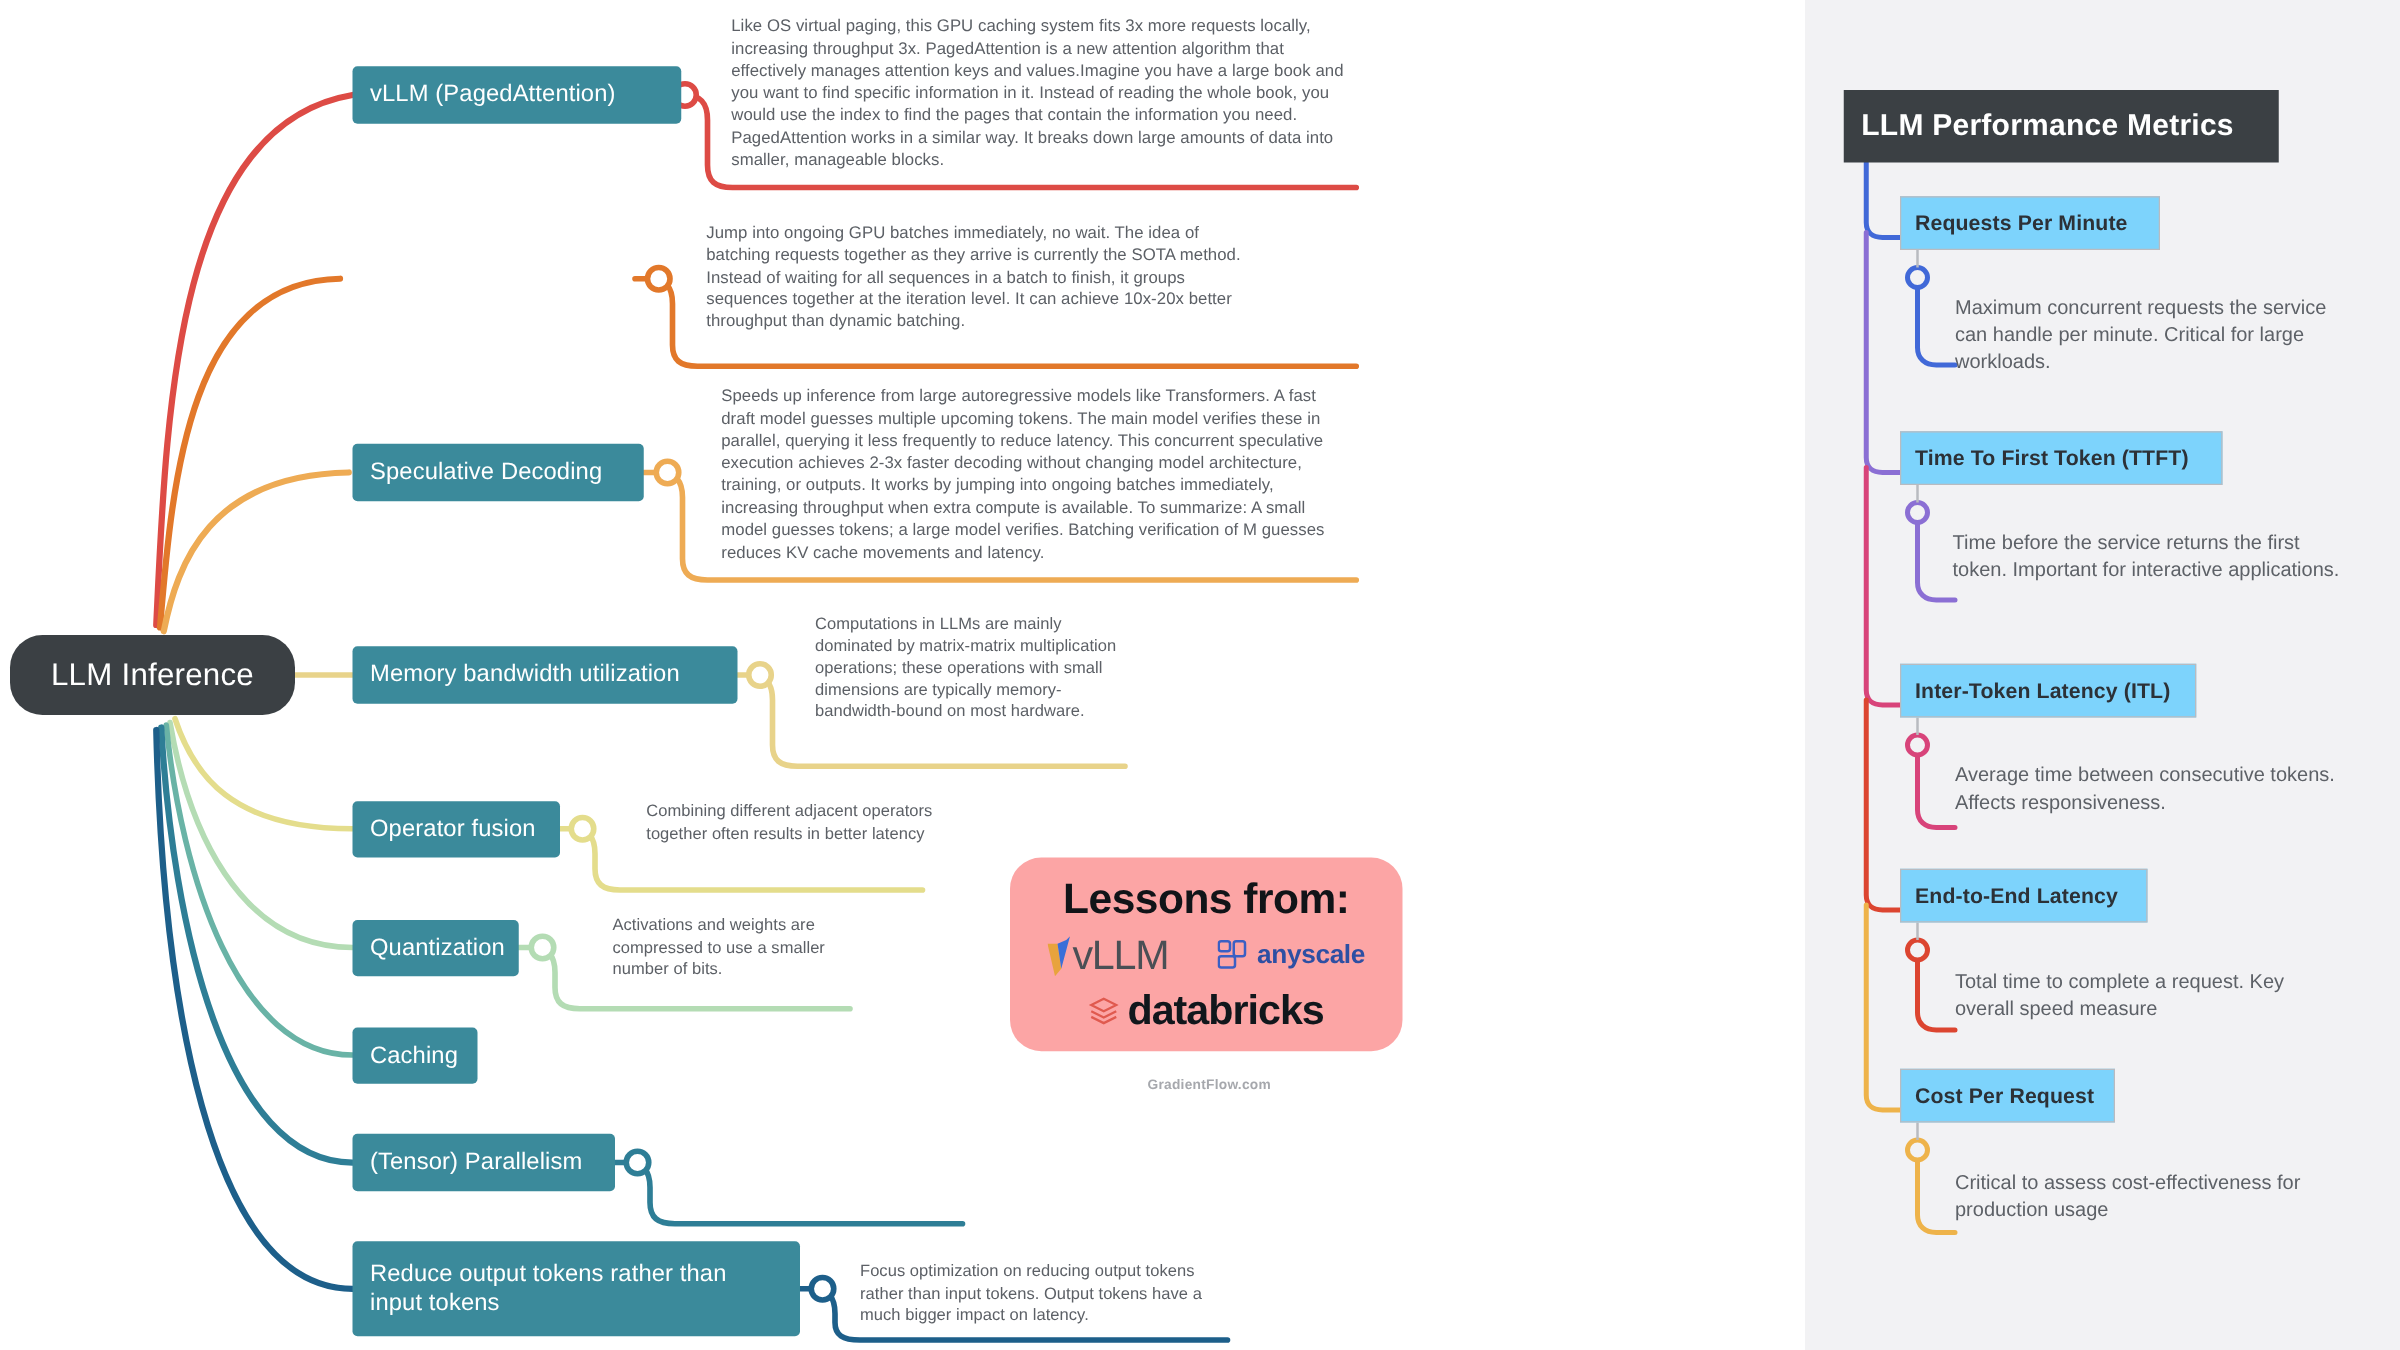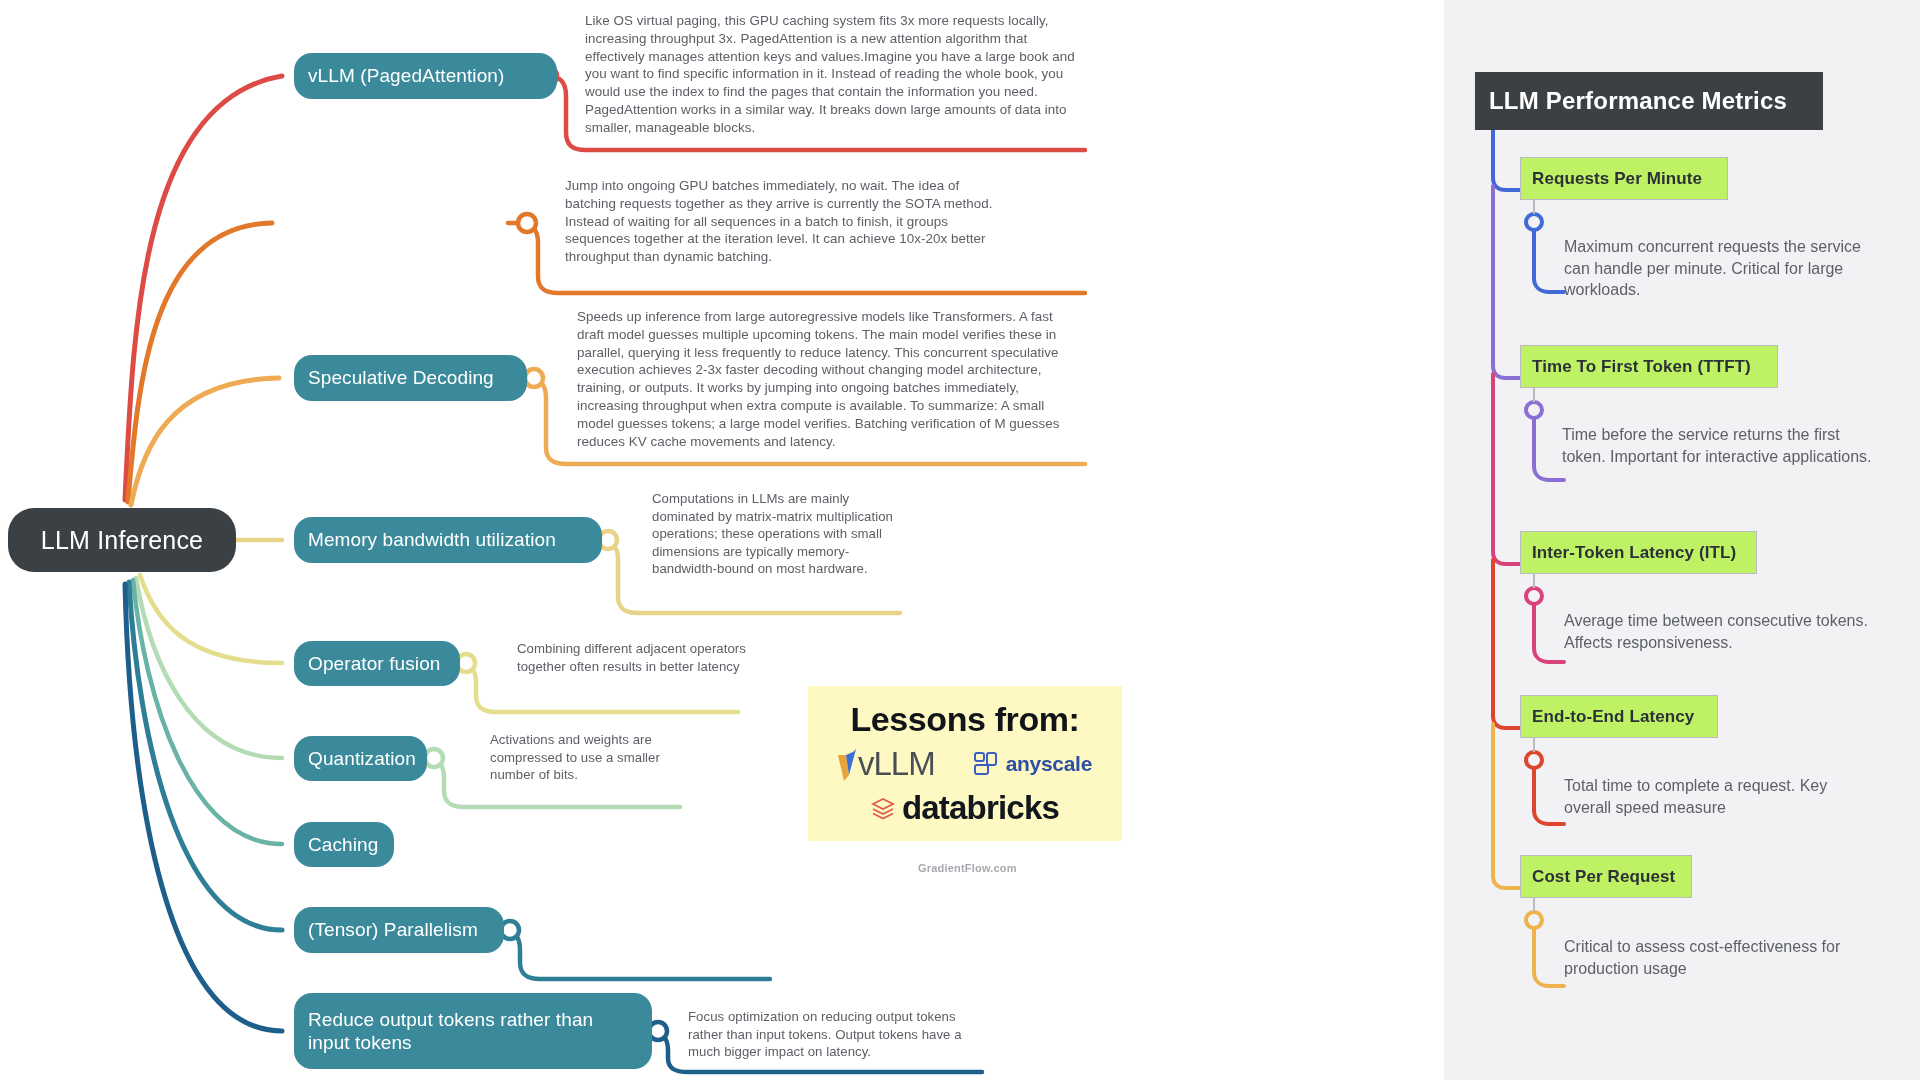--- a/index.html
+++ b/index.html
@@ -29,46 +29,46 @@
     font-size: 25px; letter-spacing: .2px;
     padding: 0 16px;
     white-space: nowrap;
   }
 
   
   .topic {
     position: absolute;
     background: #3b8a9b;
     color: #ffffff;
-    border-radius: 18px;
+    border-radius: 4px;
     display: flex; align-items: center;
     padding: 0 14px;
     font-size: 19px;
     line-height: 1.22;
     letter-spacing: .1px;
-    margin-left: 12px;
   }
   .topic.two-line { align-items: center; }
 
   
   .note {
     position: absolute;
     color: #5c6066;
     font-size: 13.2px;
     line-height: 1.33;
     letter-spacing: .05px;
   }
   .note.big { font-size: 13.4px; }
 
   
   #logo-card {
     position: absolute;
-    background: #fef9c3;
+    background: #fca5a5;
     display: flex; flex-direction: column; align-items: center;
     padding-top: 14px;
+    border-radius: 25px;
   }
   #logo-card .headline {
     font-size: 34px; font-weight: bold; color: #111418; letter-spacing: -.4px;
   }
   .logo-row { display: flex; align-items: center; justify-content: center; }
   .vllm-wrap { display: flex; align-items: flex-end; }
   .vllm-word { font-size: 33px; color: #4a4f55; letter-spacing: -1px; font-weight: 400; }
   .anyscale-word { font-size: 21px; color: #2e4fa3; font-weight: 600; letter-spacing: -.3px; }
   .databricks-word { font-size: 33px; color: #11171c; font-weight: 600; letter-spacing: -.8px; }
   #credit {
@@ -78,21 +78,21 @@
   
   #metrics-title {
     position: absolute;
     background: #3b4044; color: #ffffff;
     display: flex; align-items: center;
     padding: 0 14px;
     font-size: 24px; font-weight: 600; letter-spacing: .2px;
   }
   .metric-box {
     position: absolute;
-    background: #bef264;
+    background: #7dd3fc;
     border: 1.4px solid #b9bbc0;
     display: flex; align-items: center;
     padding: 0 11px;
     color: #2c3137; font-size: 17px; font-weight: bold; letter-spacing: .1px;
     white-space: nowrap;
   }
   .metric-note {
     position: absolute;
     color: #5d6167; font-size: 16px; line-height: 1.35;
   }

